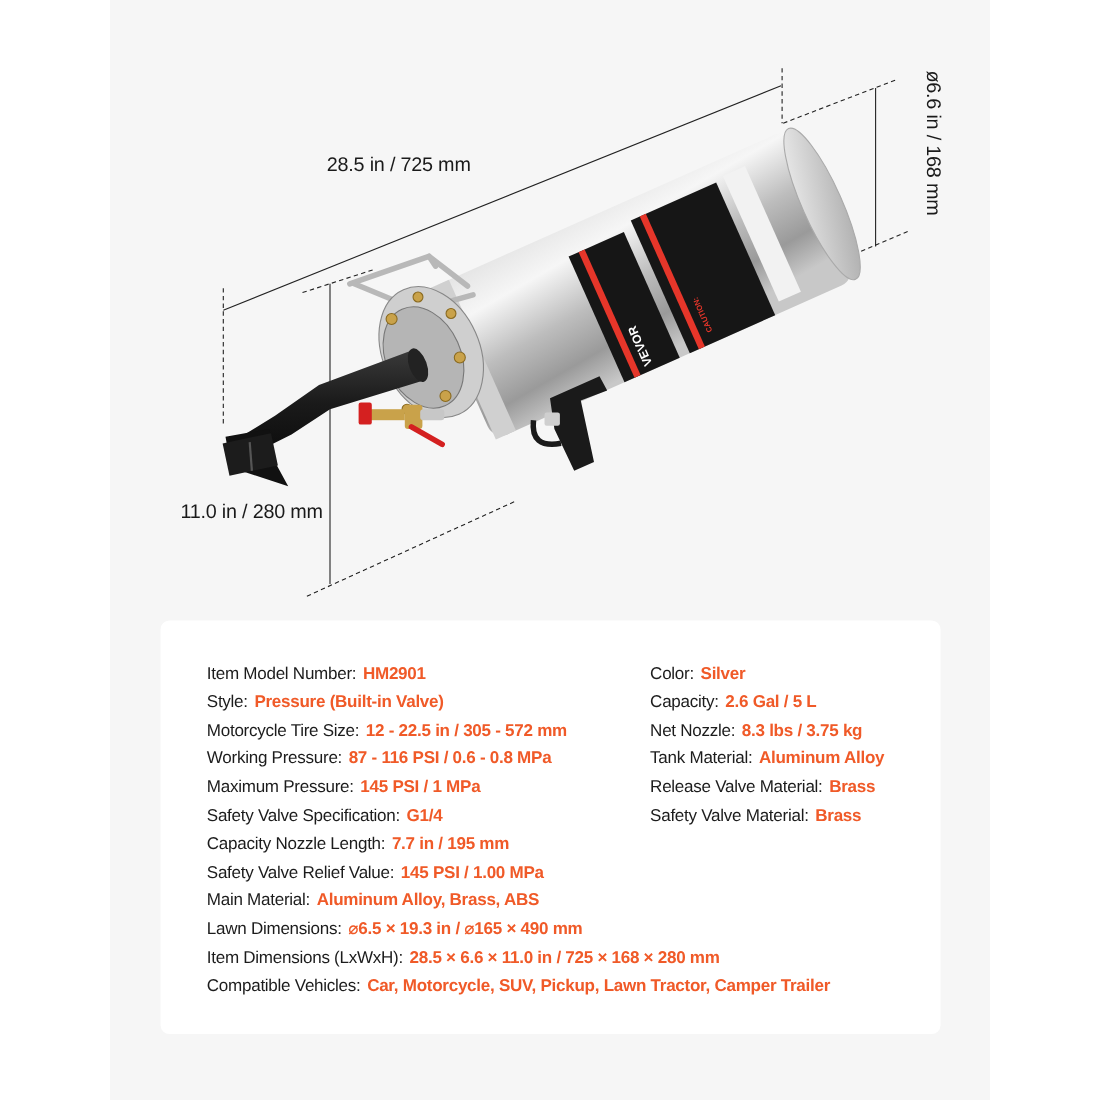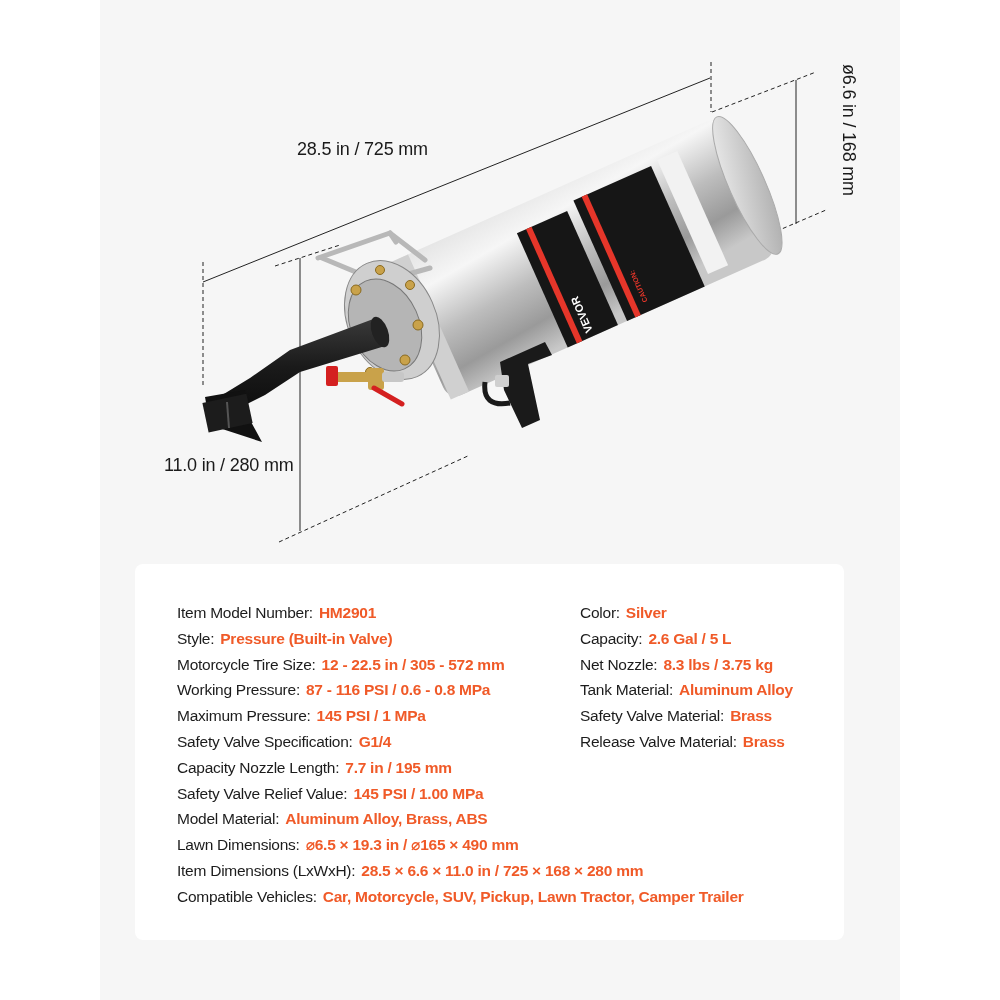--- a/index.html
+++ b/index.html
@@ -17,21 +17,21 @@
     position: absolute; font-size: 18px; color: #1a1a1a; letter-spacing: -0.2px;
     white-space: nowrap;
   }
   .dim-length { left: 297px; top: 139px; }
   .dim-height { left: 132px; top: 455px; margin-left: 32px; }
   .dim-diameter {
     left: 838px; top: 64px;
     writing-mode: vertical-rl;
   }
   .card {
-    position: absolute; left: 135px; top: 564px; width: 709px; height: 376px;
+    position: absolute; left: 146px; top: 564px; width: 709px; height: 376px;
     background: #ffffff; border-radius: 8px;
   }
   .col { position: absolute; top: 36px; }
   .col-left { left: 42px; }
   .col-right { left: 445px; }
   .row {
     height: 25.8px; line-height: 25.8px; font-size: 15.5px; color: #1c1c1c;
     white-space: nowrap; letter-spacing: -0.25px;
   }
   .row .k { color: #1c1c1c; }
@@ -145,27 +145,27 @@
 <div class="card">
   <div class="col col-left">
     <div class="row"><span class="k">Item Model Number:</span><span class="v">HM2901</span></div>
     <div class="row"><span class="k">Style:</span><span class="v">Pressure (Built-in Valve)</span></div>
     <div class="row"><span class="k">Motorcycle Tire Size:</span><span class="v">12 - 22.5 in / 305 - 572 mm</span></div>
     <div class="row"><span class="k">Working Pressure:</span><span class="v">87 - 116 PSI / 0.6 - 0.8 MPa</span></div>
     <div class="row"><span class="k">Maximum Pressure:</span><span class="v">145 PSI / 1 MPa</span></div>
     <div class="row"><span class="k">Safety Valve Specification:</span><span class="v">G1/4</span></div>
     <div class="row"><span class="k">Capacity Nozzle Length:</span><span class="v">7.7 in / 195 mm</span></div>
     <div class="row"><span class="k">Safety Valve Relief Value:</span><span class="v">145 PSI / 1.00 MPa</span></div>
-    <div class="row"><span class="k">Model Material:</span><span class="v">Aluminum Alloy, Brass, ABS</span></div>
+    <div class="row"><span class="k">Main Material:</span><span class="v">Aluminum Alloy, Brass, ABS</span></div>
     <div class="row"><span class="k">Lawn Dimensions:</span><span class="v">⌀6.5 × 19.3 in / ⌀165 × 490 mm</span></div>
     <div class="row"><span class="k">Item Dimensions (LxWxH):</span><span class="v">28.5 × 6.6 × 11.0 in / 725 × 168 × 280 mm</span></div>
     <div class="row"><span class="k">Compatible Vehicles:</span><span class="v">Car, Motorcycle, SUV, Pickup, Lawn Tractor, Camper Trailer</span></div>
   </div>
 
   <div class="col col-right">
     <div class="row"><span class="k">Color:</span><span class="v">Silver</span></div>
     <div class="row"><span class="k">Capacity:</span><span class="v">2.6 Gal / 5 L</span></div>
     <div class="row"><span class="k">Net Nozzle:</span><span class="v">8.3 lbs / 3.75 kg</span></div>
     <div class="row"><span class="k">Tank Material:</span><span class="v">Aluminum Alloy</span></div>
+    <div class="row"><span class="k">Release Valve Material:</span><span class="v">Brass</span></div>
     <div class="row"><span class="k">Safety Valve Material:</span><span class="v">Brass</span></div>
-    <div class="row"><span class="k">Release Valve Material:</span><span class="v">Brass</span></div>
   </div>
 </div>
 
 </body></html>

